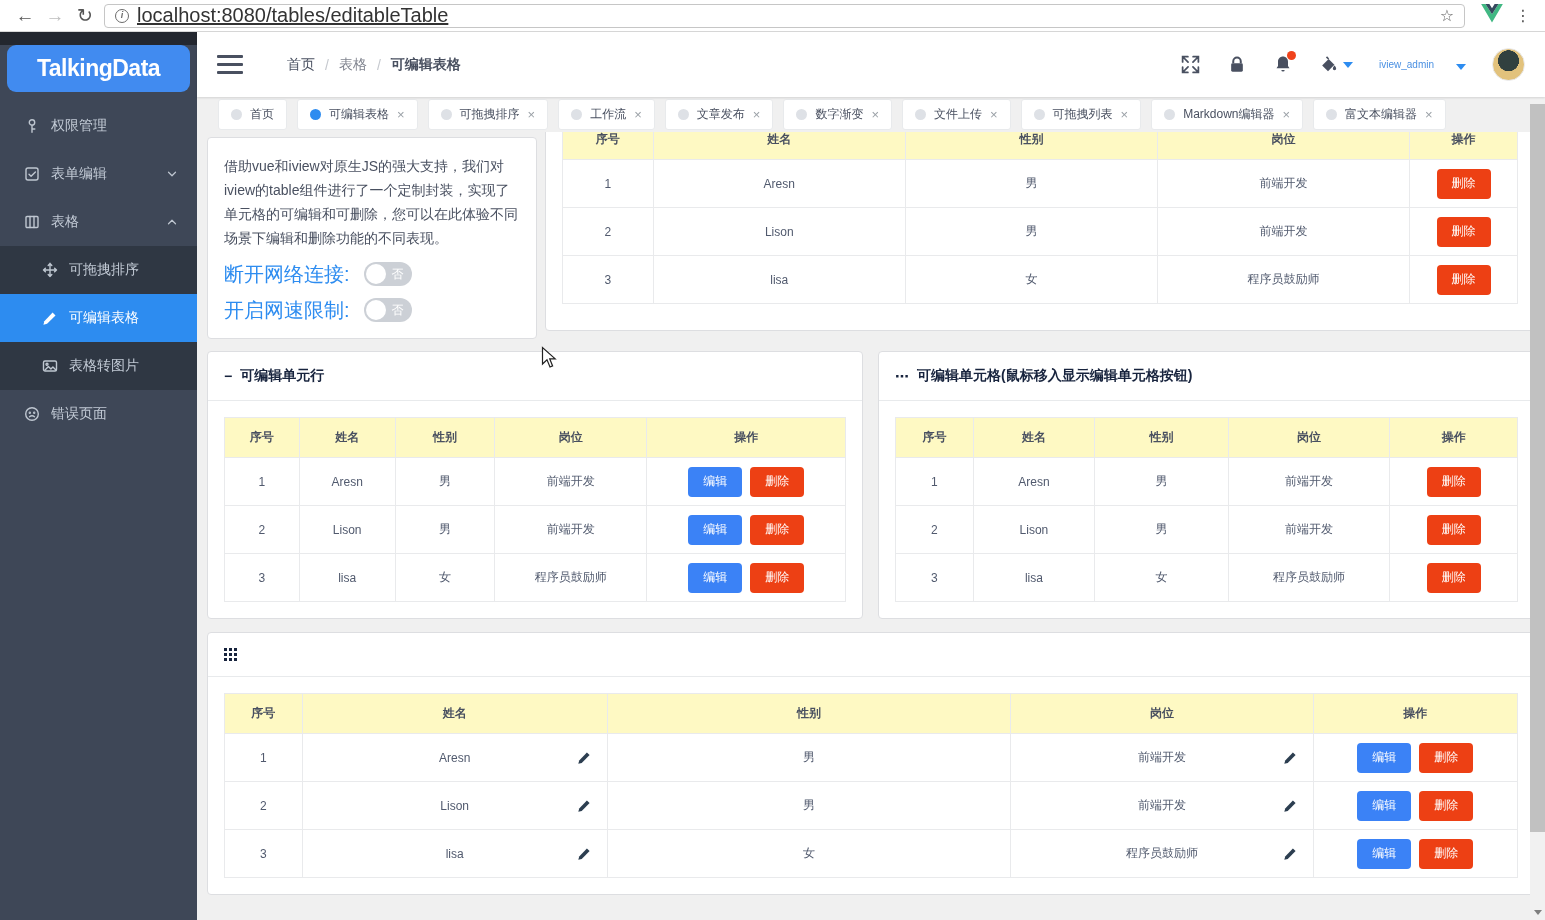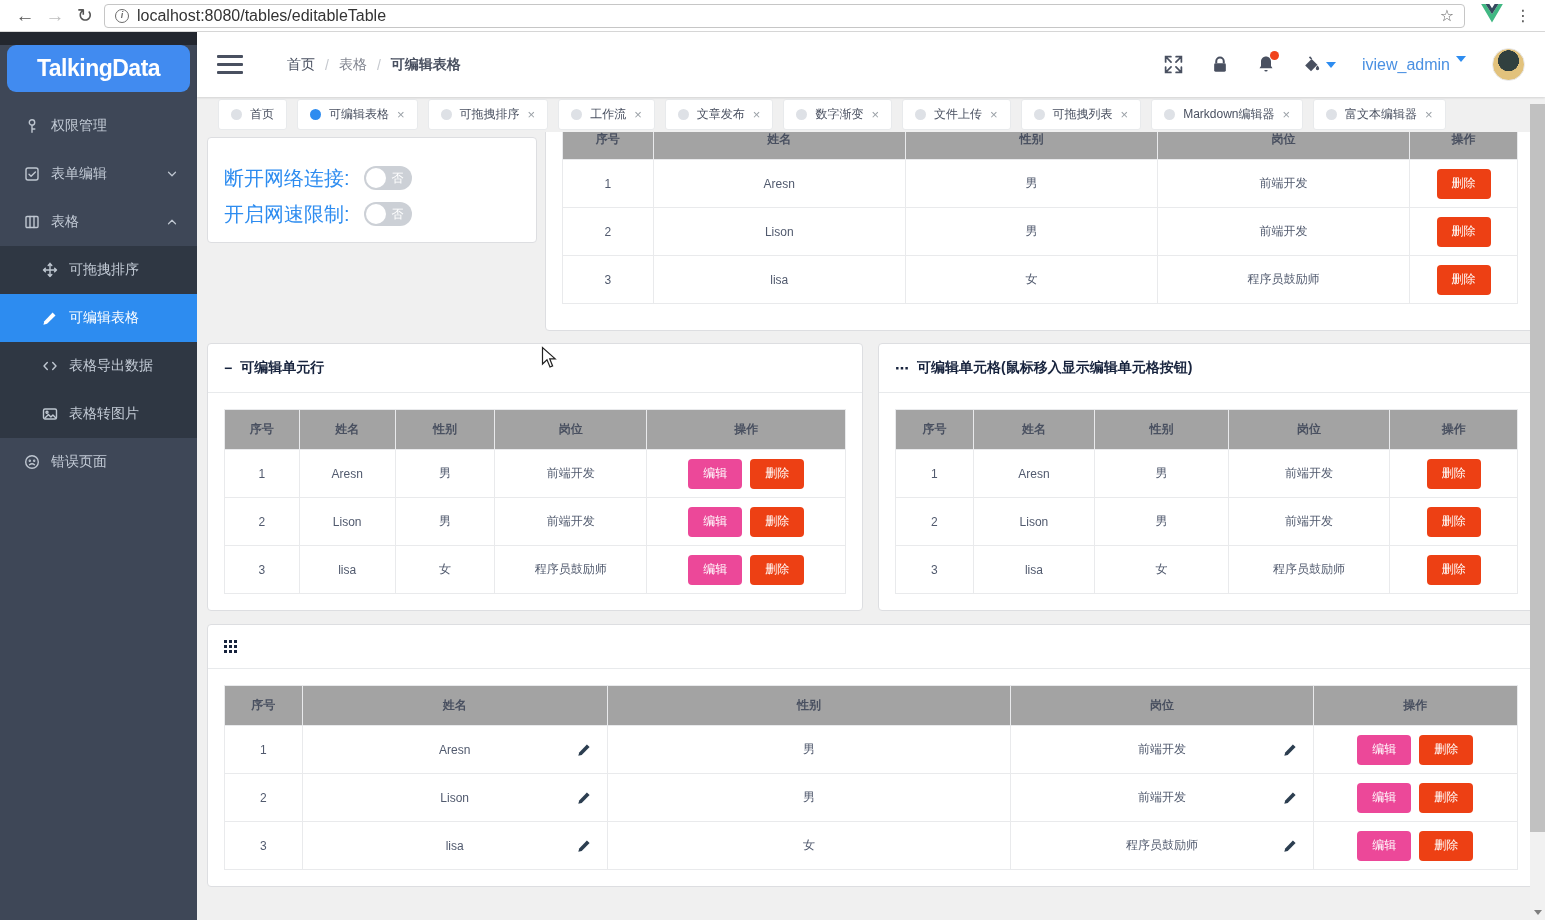--- a/index.html
+++ b/index.html
@@ -5,21 +5,21 @@
   * { margin:0; padding:0; box-sizing:border-box; }
   body { font-family:"Liberation Sans","DejaVu Sans",sans-serif; }
   .screen { position:relative; width:1545px; height:920px; background:#fff; overflow:hidden; }
 
   
   .chrome { height:32px; display:flex; align-items:center; padding:0 10px; background:#fff; border-bottom:1px solid #d8d8d8; }
   .nav-ico { font-size:19px; color:#555; width:30px; text-align:center; cursor:default; }
   .nav-ico.disabled { color:#bdbdbd; }
   .urlbar { flex:1; height:24px; margin:0 8px 0 4px; border:1px solid #c6c6c6; border-radius:4px; display:flex; align-items:center; padding:0 10px; gap:8px; }
   .info-ico { width:14px; height:14px; border:1.4px solid #6b6b6b; border-radius:50%; color:#6b6b6b; font-size:9px; line-height:11px; text-align:center; font-style:italic; font-weight:bold; }
-  .url-text { font-size:16px; color:#333; flex:1; }
+  .url-text { font-size:20px; color:#333; flex:1;text-decoration:underline; }
   .star { font-size:16px; color:#666; }
   .vue-ico { margin:0 8px; }
   .menu-dots { font-size:16px; color:#555; margin:0 4px; }
 
   .app { display:flex; height:888px; }
 
   
   .sidebar { width:197px; background:#3e4757; flex-shrink:0; display:flex; flex-direction:column; }
   .top-strip { height:13px; background:#23272f; }
   .logo { margin:0 7px; height:47px; background:#418bf0; border-radius:9px; color:#fff; font-weight:bold; font-size:23px; display:flex; align-items:center; justify-content:center; letter-spacing:-0.5px; }
@@ -38,21 +38,21 @@
   .burger { width:26px; display:flex; flex-direction:column; gap:5px; cursor:pointer; }
   .burger span { height:3px; background:#495060; border-radius:1px; }
   .crumbs { margin-left:44px; font-size:14px; color:#495060; display:flex; align-items:center; gap:10px; }
   .crumb-sep { color:#c5c8ce; }
   .crumb-dim { color:#80848f; }
   .crumb-cur { font-weight:bold; color:#495060; }
   .hdr-right { margin-left:auto; display:flex; align-items:center; gap:26px; }
   .hico { display:flex; align-items:center; position:relative; cursor:pointer; }
   .bell-dot { position:absolute; top:-3px; right:-3px; width:9px; height:9px; background:#f0431c; border-radius:50%; }
   .caret { width:0; height:0; border-left:5px solid transparent; border-right:5px solid transparent; border-top:6px solid #2d8cf0; }
-  .user { display:flex; align-items:flex-start; gap:6px; color:#4a90e2; font-size:16px; cursor:pointer; }
+  .user { display:flex; align-items:flex-end; gap:22px; color:#4a90e2; font-size:10px; cursor:pointer; }
   .avatar { width:33px; height:33px; border-radius:50%; background:radial-gradient(circle at 50% 38%, #31403f 0%, #31403f 42%, #e2c27c 43%); border:1px solid #e8e8e8; }
 
   
   .tabbar { height:35px; background:#f0f0f0; display:flex; align-items:center; gap:10px; padding:0 0 0 21px; }
   .tab { display:inline-flex; align-items:center; gap:8px; height:31px; background:#fff; border:1px solid #e8eaec; border-radius:3px; padding:0 12px; font-size:12px; color:#495060; cursor:pointer; white-space:nowrap; }
   .tab-dot { width:11px; height:11px; border-radius:50%; background:#dee1e6; }
   .tab.active .tab-dot { background:#2d8cf0; }
   .tab-x { color:#9aa0a6; font-size:13px; }
 
   
@@ -70,26 +70,26 @@
 
   .row2 { display:flex; gap:15px; margin-top:12px; }
   .card-a { width:656px; }
   .card-b { flex:1; }
   .full-card { margin-top:13px; }
   .card-header { display:flex; align-items:center; gap:8px; padding:15px 16px; border-bottom:1px solid #e8eaec; font-weight:bold; font-size:14px; color:#17233d; }
   .hdr-glyph { font-weight:bold; color:#17233d; font-size:14px; }
   .card-body { padding:16px; }
 
   table.tbl { width:100%; border-collapse:collapse; table-layout:fixed; background:#fff; font-size:12px; color:#515a6e; }
-  .tbl th { background:#a3a3a3; color:#495060; font-weight:bold; height:40px; }
+  .tbl th { background:#fef9c3; color:#495060; font-weight:bold; height:40px; }
   .tbl td { height:48px; }
   .tbl th, .tbl td { border:1px solid #e9eaec; text-align:center; padding:0 6px; overflow:hidden; }
   .btn { border:none; border-radius:4px; color:#fff; font-size:12px; height:30px; padding:0 15px; cursor:pointer; font-family:inherit; }
   .btn + .btn { margin-left:8px; }
-  .btn-edit { background:#ec4899; }
+  .btn-edit { background:#3b82f6; }
   .btn-del { background:#ed4014; }
   td.editable { position:relative; }
   .pen { position:absolute; right:16px; top:50%; margin-top:-7px; cursor:pointer; }
 
   
   .scrollbar { position:absolute; right:0; top:32px; width:15px; height:888px; background:#f1f1f1; }
   .sb-up, .sb-down { position:absolute; left:0; width:15px; height:15px; display:flex; align-items:center; justify-content:center; }
   .sb-up { top:0; } .sb-down { bottom:0; }
   .tri-up { width:0; height:0; border-left:4px solid transparent; border-right:4px solid transparent; border-bottom:5px solid #7f7f7f; }
   .tri-down { width:0; height:0; border-left:4px solid transparent; border-right:4px solid transparent; border-top:5px solid #7f7f7f; }
@@ -176,28 +176,20 @@
             <span class="mi-icon">
               <svg width="15" height="15" viewBox="0 0 16 16">
                   <path d="M11.3 1.6l3.1 3.1-9 9-3.9 1 1-3.9z" fill="#fff"></path>
                 </svg>
             </span>
             <span>可编辑表格</span>
           </div>
           <div class="menu-item">
             <span class="mi-icon">
               <svg class="sico" width="16" height="16" viewBox="0 0 16 16">
-                  <path d="M5.3 4.5 2 8l3.3 3.5 M10.7 4.5 14 8l-3.3 3.5"></path>
-                </svg>
-            </span>
-            <span>表格导出数据</span>
-          </div>
-          <div class="menu-item">
-            <span class="mi-icon">
-              <svg class="sico" width="16" height="16" viewBox="0 0 16 16">
                   <rect x="1.5" y="3" width="13" height="10" rx="1.5"></rect>
                   <circle cx="5" cy="6.3" r="1"></circle>
                   <path d="M3 12l3.4-3.4 2.5 2.5 2-2 3 3"></path>
                 </svg>
             </span>
             <span>表格转图片</span>
           </div>
         </div>
         <div class="menu-item">
           <span class="mi-icon">
@@ -312,20 +304,21 @@
             <span class="tab-dot"></span>
             <span>富文本编辑器</span>
             <span class="tab-x">×</span>
           </span>
       </div>
 
       <div class="content">
         <div class="row1">
 
           <div class="card info-card">
+            <p class="info-text">借助vue和iview对原生JS的强大支持，我们对iview的table组件进行了一个定制封装，实现了单元格的可编辑和可删除，您可以在此体验不同场景下编辑和删除功能的不同表现。</p>
             <div class="toggle-row">
               <span class="link-label">断开网络连接:</span>
               <span class="switch">
                   <span class="knob"></span>
                   <span class="sw-txt">否</span>
                 </span>
             </div>
             <div class="toggle-row">
               <span class="link-label">开启网速限制:</span>
               <span class="switch">

